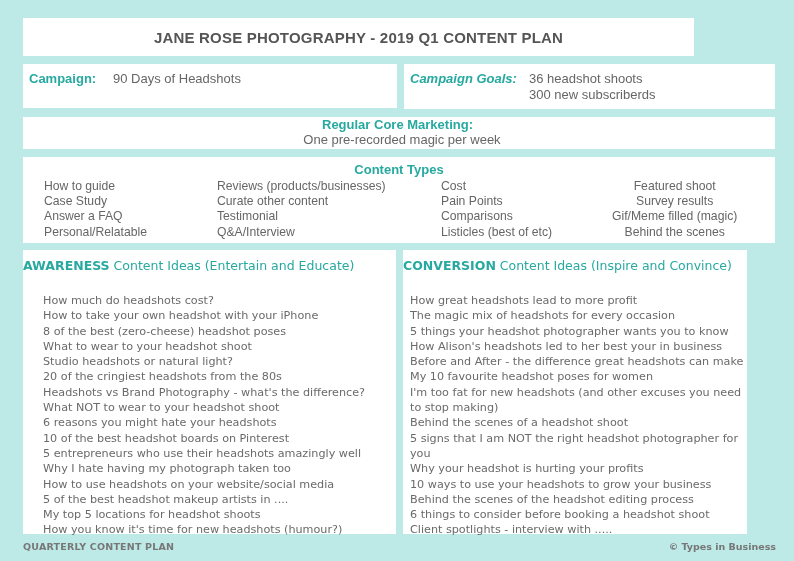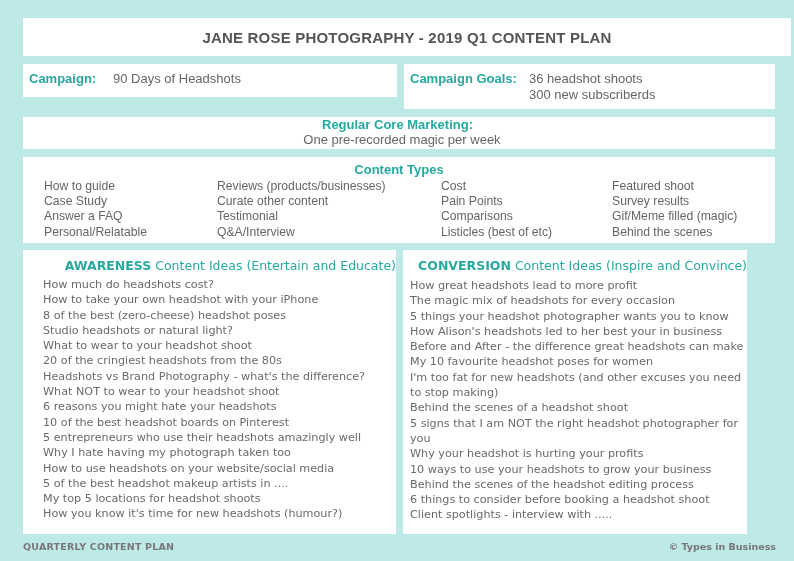--- a/index.html
+++ b/index.html
@@ -1,55 +1,55 @@
 <!DOCTYPE html>
 <html><head>
 <meta charset="utf-8">
 <style>
   html, body { margin:0; padding:0; }
   body {
     width:794px; height:561px; background:#bde9e6; position:relative; overflow:hidden;
     font-family:"DejaVu Sans", sans-serif; color:#666;
   }
   .box { position:absolute; background:#fff; box-sizing:border-box; }
-  .title-box { left:23px; top:18px; width:768px; height:38px; display:flex; align-items:center; justify-content:center; }
+  .title-box { left:23px; top:18px; width:671px; height:38px; display:flex; align-items:center; justify-content:center; }
   .title { font-family:"Liberation Sans", sans-serif; font-weight:bold; font-size:15px; color:#555; letter-spacing:0.2px; }
   .row-label { font-family:"Liberation Sans", sans-serif; font-size:13px; font-weight:bold; color:#27a9a0; }
   .row-val { font-family:"Liberation Sans", sans-serif; font-size:13px; color:#666; }
-  .campaign-box { left:23px; top:64px; width:374px; height:33px; padding:7px 8px 0 6px; display:flex; }
+  .campaign-box { left:23px; top:64px; width:374px; height:44px; padding:7px 8px 0 6px; display:flex; }
   .goals-box { left:404px; top:64px; width:371px; height:45px; padding:7px 0 0 6px; display:flex; }
   .core-box { left:23px; top:117px; width:752px; height:32px; padding:0 0 0 6px; display:flex; align-items:center;flex-direction:column; }
   .types-box { left:23px; top:157px; width:752px; height:86px; }
   .types-title { position:absolute; left:0; right:0; top:5px; text-align:center; font-family:"Liberation Sans", sans-serif; font-weight:bold; font-size:13px; color:#27a9a0; }
   .types-col { position:absolute; top:22px; font-family:"Liberation Sans", sans-serif; font-size:12.2px; line-height:15.2px; color:#666; }
   .ideas-box { top:250px; height:284px; padding:8px 0 0 0; }
   .awareness-box { left:23px; width:373px; }
   .conversion-box { left:403px; width:344px; }
-  .ideas-title { text-align:right; font-size:12.5px; color:#27a9a0; margin-bottom:4px; white-space:nowrap; }
+  .ideas-title { text-align:left; font-size:12.5px; color:#27a9a0; margin-bottom:20px; white-space:nowrap; }
   .ideas-title b { font-weight:bold; }
   .ideas-list { list-style:none; margin:0; padding:0 0 0 20px; font-size:11.2px; line-height:15.3px; color:#6a6a6a; }
   .conversion-box .ideas-list { padding-left:7px; margin-top:5px; }
   .footer { position:absolute; top:541px; font-size:9.5px; font-weight:bold; color:#777; }
   .footer-left { left:23px; letter-spacing:0.2px; }
   .footer-right { right:18px; }
 </style>
 </head>
 <body>
 
 <div class="box title-box">
   <span class="title">JANE ROSE PHOTOGRAPHY - 2019 Q1 CONTENT PLAN</span>
 </div>
 
 <div class="box campaign-box">
   <span class="row-label" style="width:84px;">Campaign:</span>
   <span class="row-val">90 Days of Headshots</span>
 </div>
 
 <div class="box goals-box">
-  <span class="row-label" style="width:119px;">Campaign Goals:</span>
+  <span class="row-label" style="width:119px;font-style:italic;">Campaign Goals:</span>
   <div class="row-val" style="line-height:15.5px;">
     <div>36 headshot shoots</div>
     <div>300 new subscriberds</div>
   </div>
 </div>
 
 <div class="box core-box">
   <span class="row-label" style="margin-right:9px;">Regular Core Marketing:</span>
   <span class="row-val">One pre-recorded magic per week</span>
 </div>
@@ -67,36 +67,36 @@
     <div>Curate other content</div>
     <div>Testimonial</div>
     <div>Q&amp;A/Interview</div>
   </div>
   <div class="types-col" style="left:418px;">
     <div>Cost</div>
     <div>Pain Points</div>
     <div>Comparisons</div>
     <div>Listicles (best of etc)</div>
   </div>
-  <div class="types-col" style="left:589px;">
+  <div class="types-col" style="left:589px;text-align:center;">
     <div>Featured shoot</div>
     <div>Survey results</div>
     <div>Gif/Meme filled (magic)</div>
     <div>Behind the scenes</div>
   </div>
 </div>
 
 <div class="box ideas-box awareness-box">
   <div class="ideas-title"><b>AWARENESS</b><span> Content Ideas (Entertain and Educate)</span></div>
   <ul class="ideas-list" id="awareness-list">
       <li>How much do headshots cost?</li>
       <li>How to take your own headshot with your iPhone</li>
       <li>8 of the best (zero-cheese) headshot poses</li>
+      <li>What to wear to your headshot shoot</li>
       <li>Studio headshots or natural light?</li>
-      <li>What to wear to your headshot shoot</li>
       <li>20 of the cringiest headshots from the 80s</li>
       <li>Headshots vs Brand Photography - what's the difference?</li>
       <li>What NOT to wear to your headshot shoot</li>
       <li>6 reasons you might hate your headshots</li>
       <li>10 of the best headshot boards on Pinterest</li>
       <li>5 entrepreneurs who use their headshots amazingly well</li>
       <li>Why I hate having my photograph taken too</li>
       <li>How to use headshots on your website/social media</li>
       <li>5 of the best headshot makeup artists in ....</li>
       <li>My top 5 locations for headshot shoots</li>

